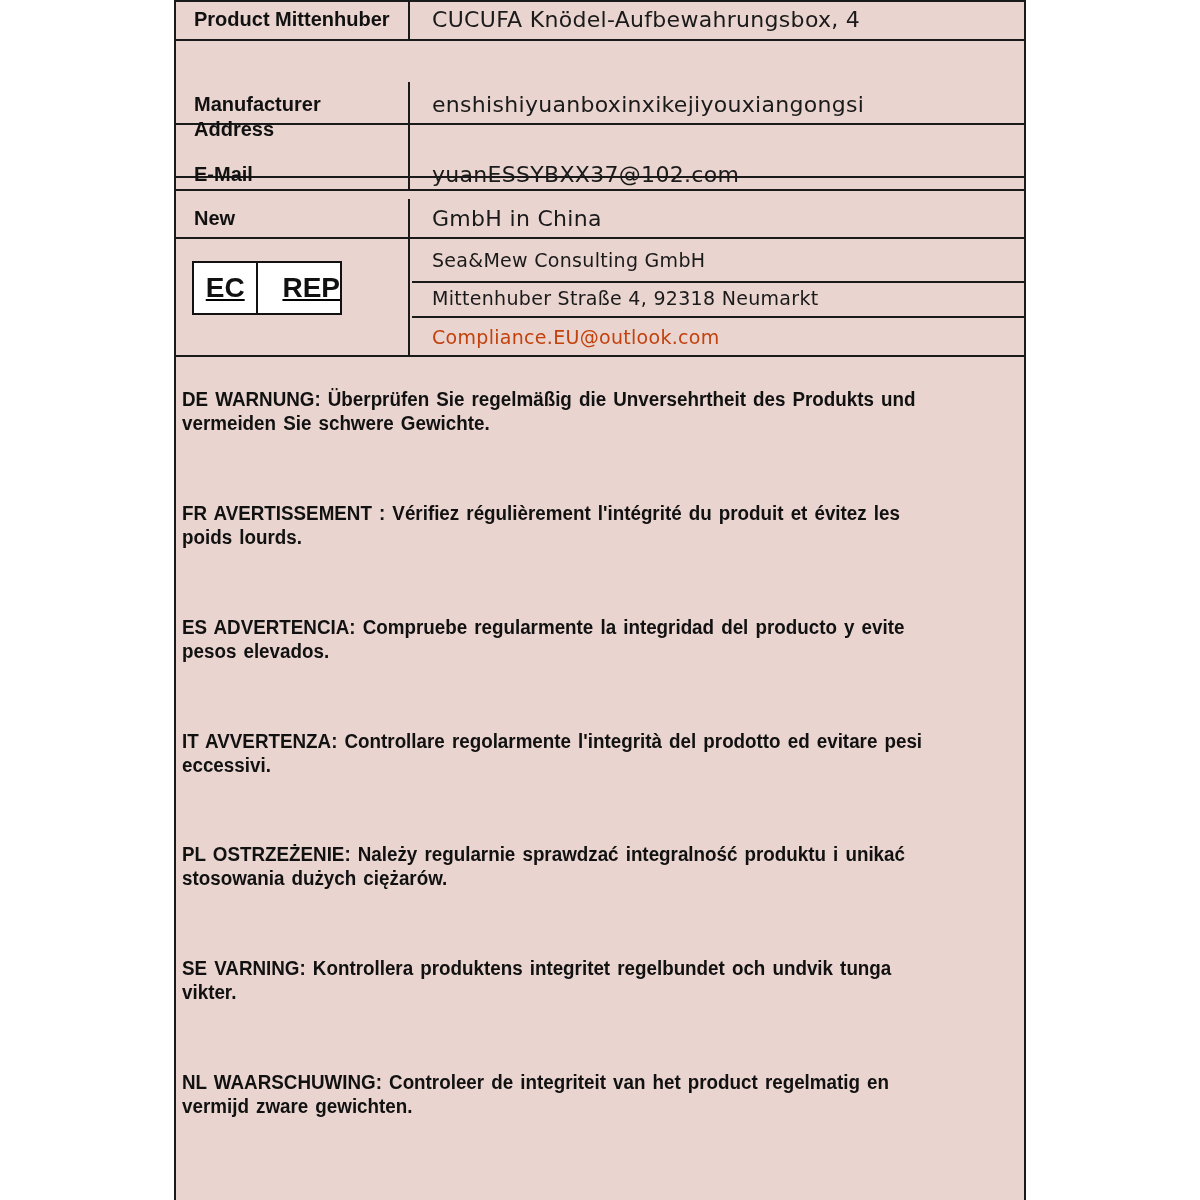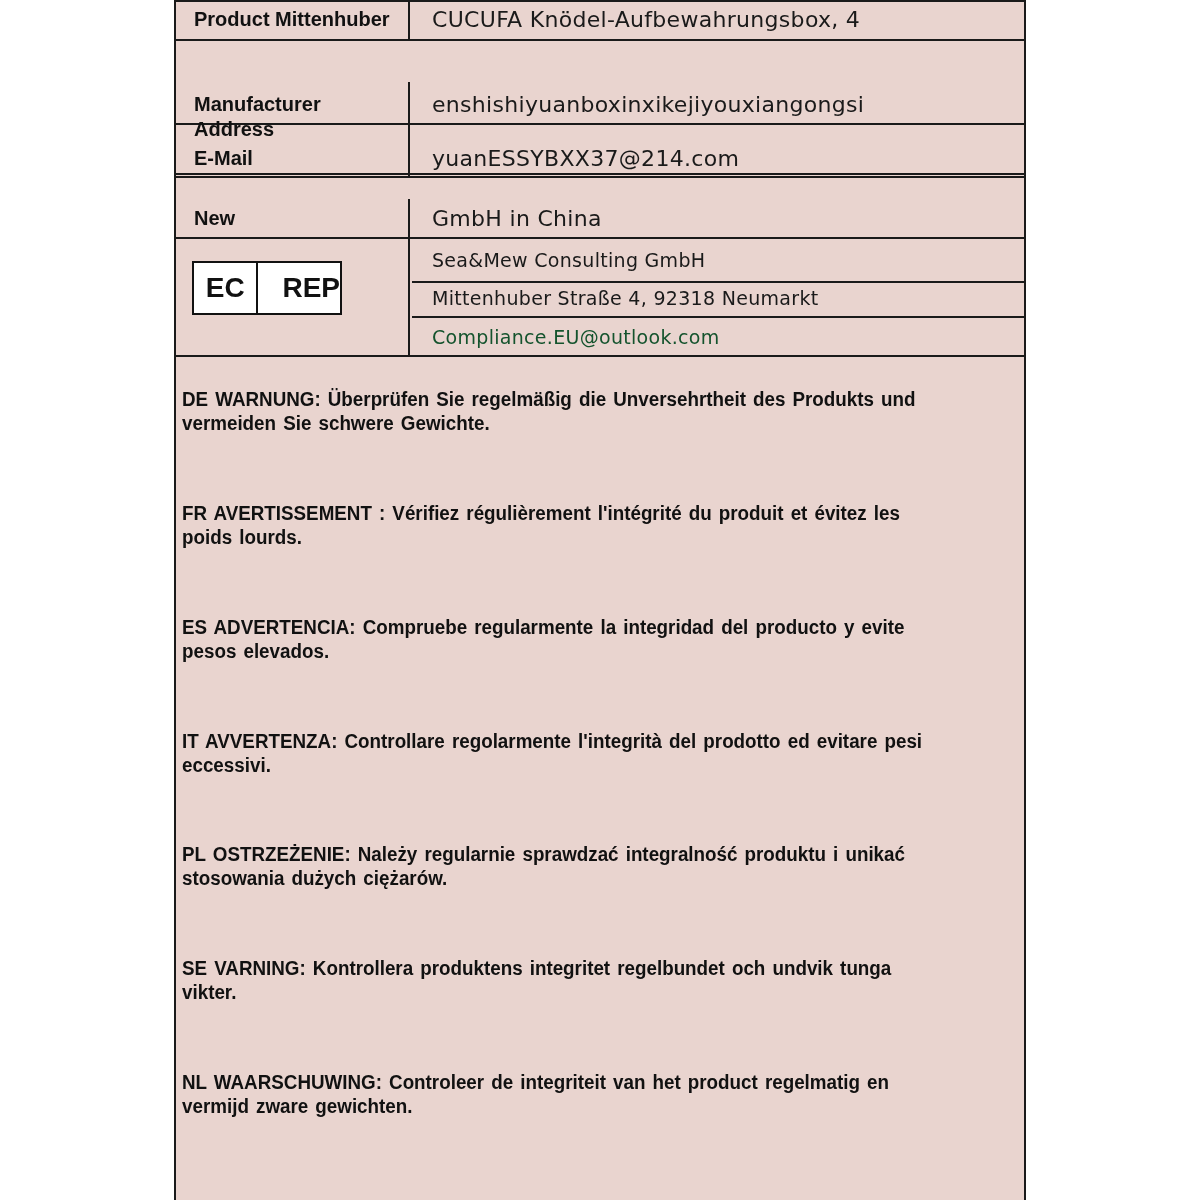--- a/index.html
+++ b/index.html
@@ -24,35 +24,35 @@
     font-family: "DejaVu Sans", sans-serif; font-size: 22px; color: #1a1a1a; letter-spacing: 0.3px;
   }
   .value-cell.multi { display: block; padding-top: 15px; line-height: 27px; }
   .top-border { position: absolute; left: 0; right: 0; top: 0; height: 2px; background: #1a1a1a; }
   .ecrep-left {
     position: absolute; left: 0; top: 0; bottom: 0; width: 234px; box-sizing: border-box;
     border-right: 2px solid #1a1a1a;
   }
   .ecrep-box {
     position: absolute; left: 16px; top: 22px; width: 150px; height: 54px;
-    background: #fff; border: 2px solid #111; box-sizing: border-box; display: flex;
+    background: #fff; border: 2px solid #111; box-sizing: border-box; display: flex; text-decoration: underline;
   }
   .ecrep-box span {
     display: flex; align-items: center; justify-content: center; font-weight: bold;
     font-size: 28px; color: #111; height: 100%;
   }
   .ecrep-ec { width: 72px; border-right: 2px solid #111; box-sizing: border-box; }
   .ecrep-rep { flex: 1; padding-left: 24px; }
   .sub-row {
     position: absolute; left: 236px; right: 0; box-sizing: border-box;
     display: flex; align-items: center; padding-left: 20px;
     font-family: "DejaVu Sans", sans-serif; font-size: 19px; color: #1a1a1a; letter-spacing: 0.3px;
   }
   .sub-row.bordered { border-bottom: 2px solid #1a1a1a; }
-  .sub-row a { color: #14532d; text-decoration: none; }
+  .sub-row a { color: #c2410c; text-decoration: none; }
   .warning {
     position: absolute; left: 6px; width: 810px;
     font-family: "Liberation Sans", sans-serif; font-weight: bold; font-size: 20px;
     line-height: 24px; color: #111; transform: scaleX(0.94); transform-origin: left top;
     word-spacing: 2px;
   }
 </style>
 </head>
 <body>
 
@@ -66,23 +66,23 @@
 
   <div class="row" style="top:41px;height:40px;margin-top:44px;">
     <div class="label-cell">Manufacturer</div>
     <div class="value-cell">enshishiyuanboxinxikejiyouxiangongsi</div>
   </div>
 
   <div class="row" style="top:82px;height:96px;">
     <div class="label-cell">Address</div>
   </div>
 
-  <div class="row" style="top:143px;height:32px;padding-left:29px;">
+  <div class="row" style="top:159px;height:32px;padding-left:29px;">
     <div class="label-cell">E-Mail</div>
-    <div class="value-cell">yuanESSYBXX37@214.com</div>
+    <div class="value-cell">yuanESSYBXX37@102.com</div>
   </div>
 
   <div class="row" style="top:199px;height:40px;">
     <div class="label-cell">New</div>
     <div class="value-cell">GmbH in China</div>
   </div>
 
   <div class="row" style="top:239px;height:118px;">
     <div class="ecrep-left">
       <div class="ecrep-box">

